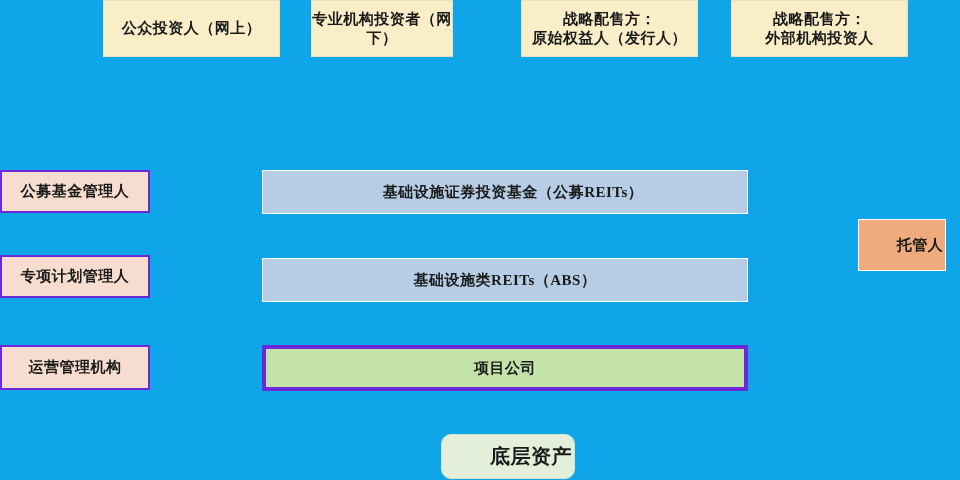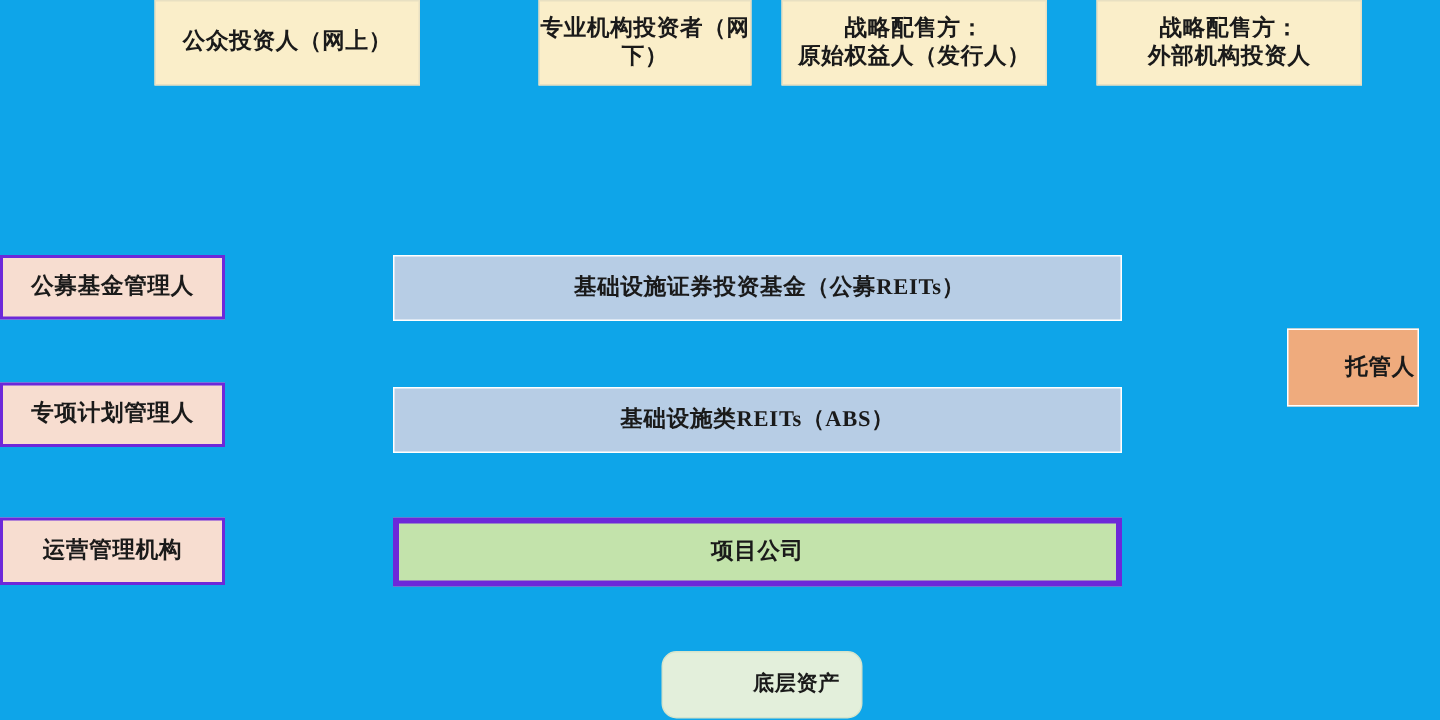--- a/index.html
+++ b/index.html
@@ -52,39 +52,39 @@
   }
   .box-orange {
     background: #efab7d;
     border: 1px solid #ffffff;
     font-size: 15px;
   }
   .box-paleGreen {
     background: #e3efdb;
     border: 1px solid #d5e4cb;
     border-radius: 10px;
-    font-size: 14px;
+    font-size: 20px;
     padding-left: 46px;
   }
   .box-label {
     display: block;
     width: 100%;
     white-space: pre-line;
   }
 </style>
 </head>
 <body>
 
 <div id="canvas">
 
   <div class="box box-cream" style="left:103px; top:0px; width:177px; height:57px;">
     <span class="box-label">公众投资人（网上）</span>
   </div>
 
-  <div class="box box-cream" style="left:311px; top:0px; width:142px; height:57px;margin-left:48px;">
+  <div class="box box-cream" style="left:311px; top:0px; width:142px; height:57px;">
     <span class="box-label">专业机构投资者（网下）</span>
   </div>
 
   <div class="box box-cream" style="left:521px; top:0px; width:177px; height:57px;">
     <span class="box-label">战略配售方：
 原始权益人（发行人）</span>
   </div>
 
   <div class="box box-cream" style="left:731px; top:0px; width:177px; height:57px;">
     <span class="box-label">战略配售方：

